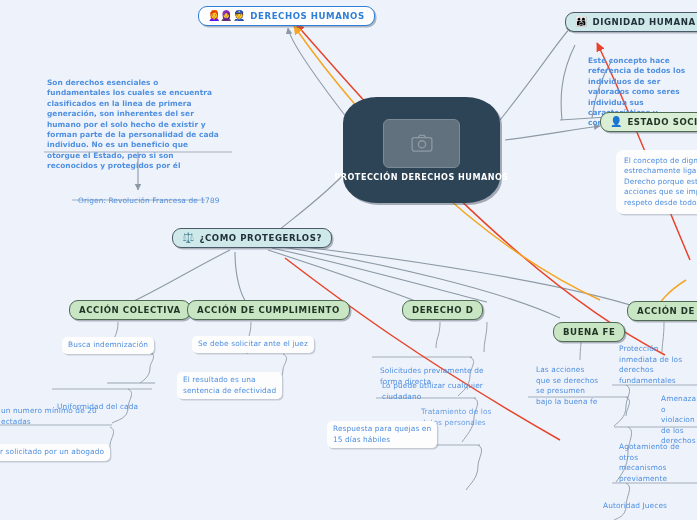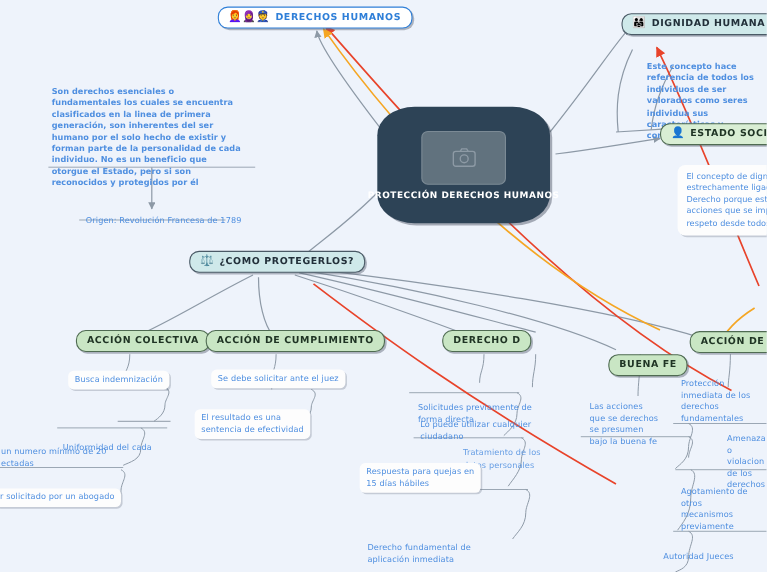--- a/index.html
+++ b/index.html
@@ -227,22 +227,20 @@
 sentencia de efectividad</div>
 
   <div class="note plain" style="left:377px;top:364px;white-space:pre-line;">Solicitudes previamente de
 forma directa</div>
   <div class="note plain" style="left:418px;top:369px;white-space:pre-line;opacity:.85;margin-top:36px;">Tratamiento de los
 datos personales</div>
   <div class="note plain" style="left:379px;top:379px;white-space:pre-line;">Lo puede utilizar cualquier
 ciudadano</div>
   <div class="note boxed" style="left:327px;top:421px;white-space:pre-line;">Respuesta para quejas en
 15 días hábiles</div>
-  <div class="note plain" style="left:331px;top:491px;white-space:pre-line;">Derecho fundamental de
-aplicación inmediata</div>
 
   <div class="note plain" style="left:533px;top:363px;white-space:pre-line;">Las acciones
 que se derechos
 se presumen
 bajo la buena fe</div>
 
   <div class="note plain" style="left:616px;top:342px;white-space:pre-line;">Protección
 inmediata de los
 derechos
 fundamentales</div>

